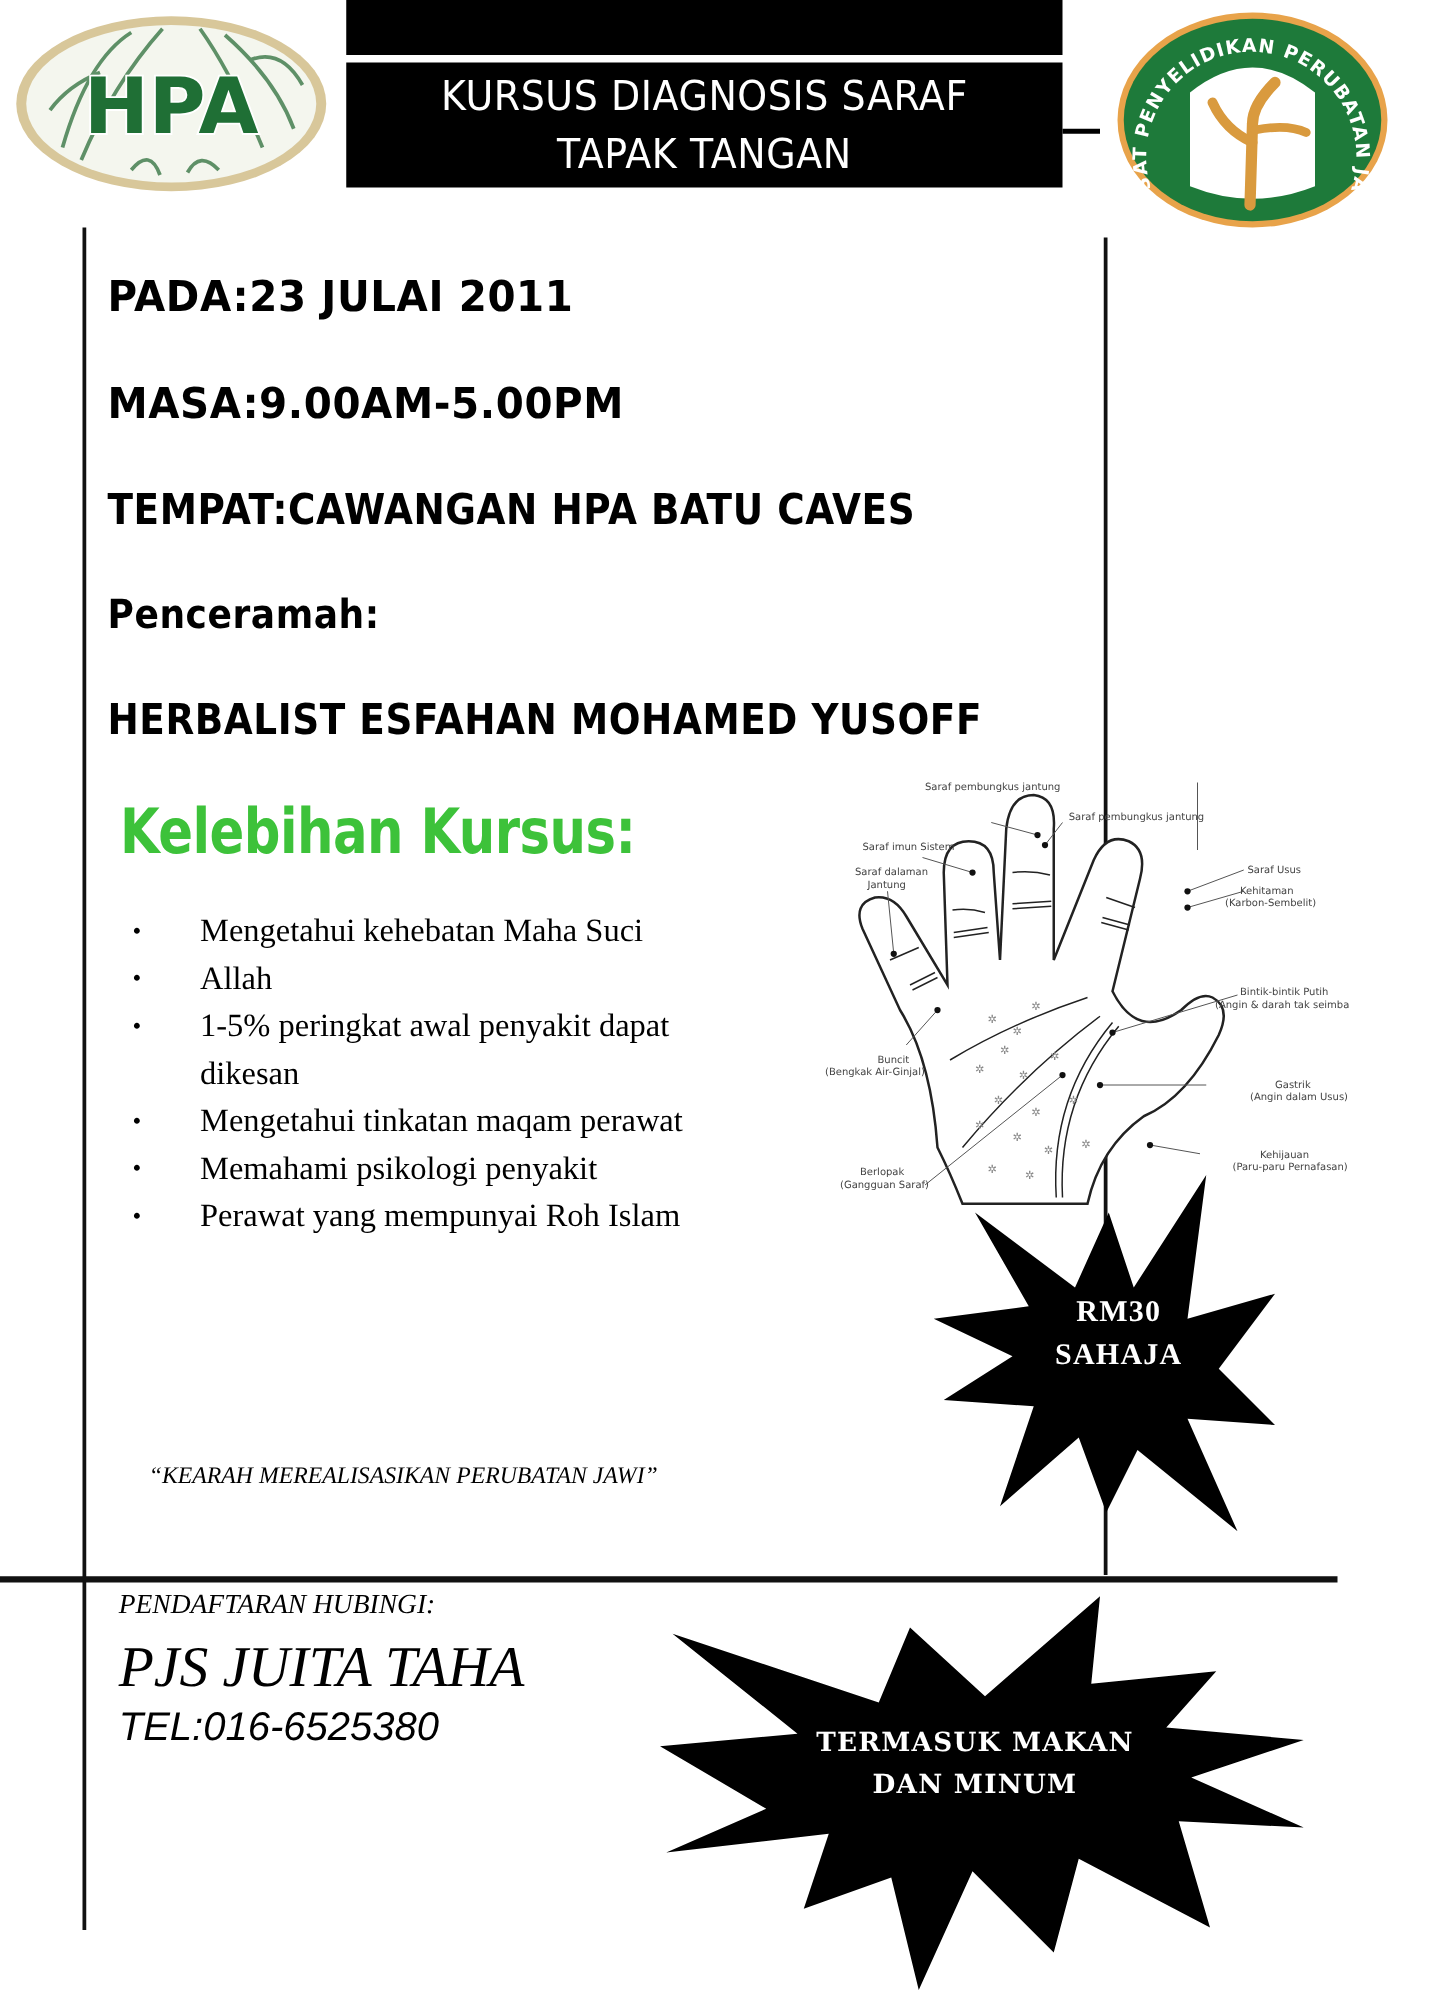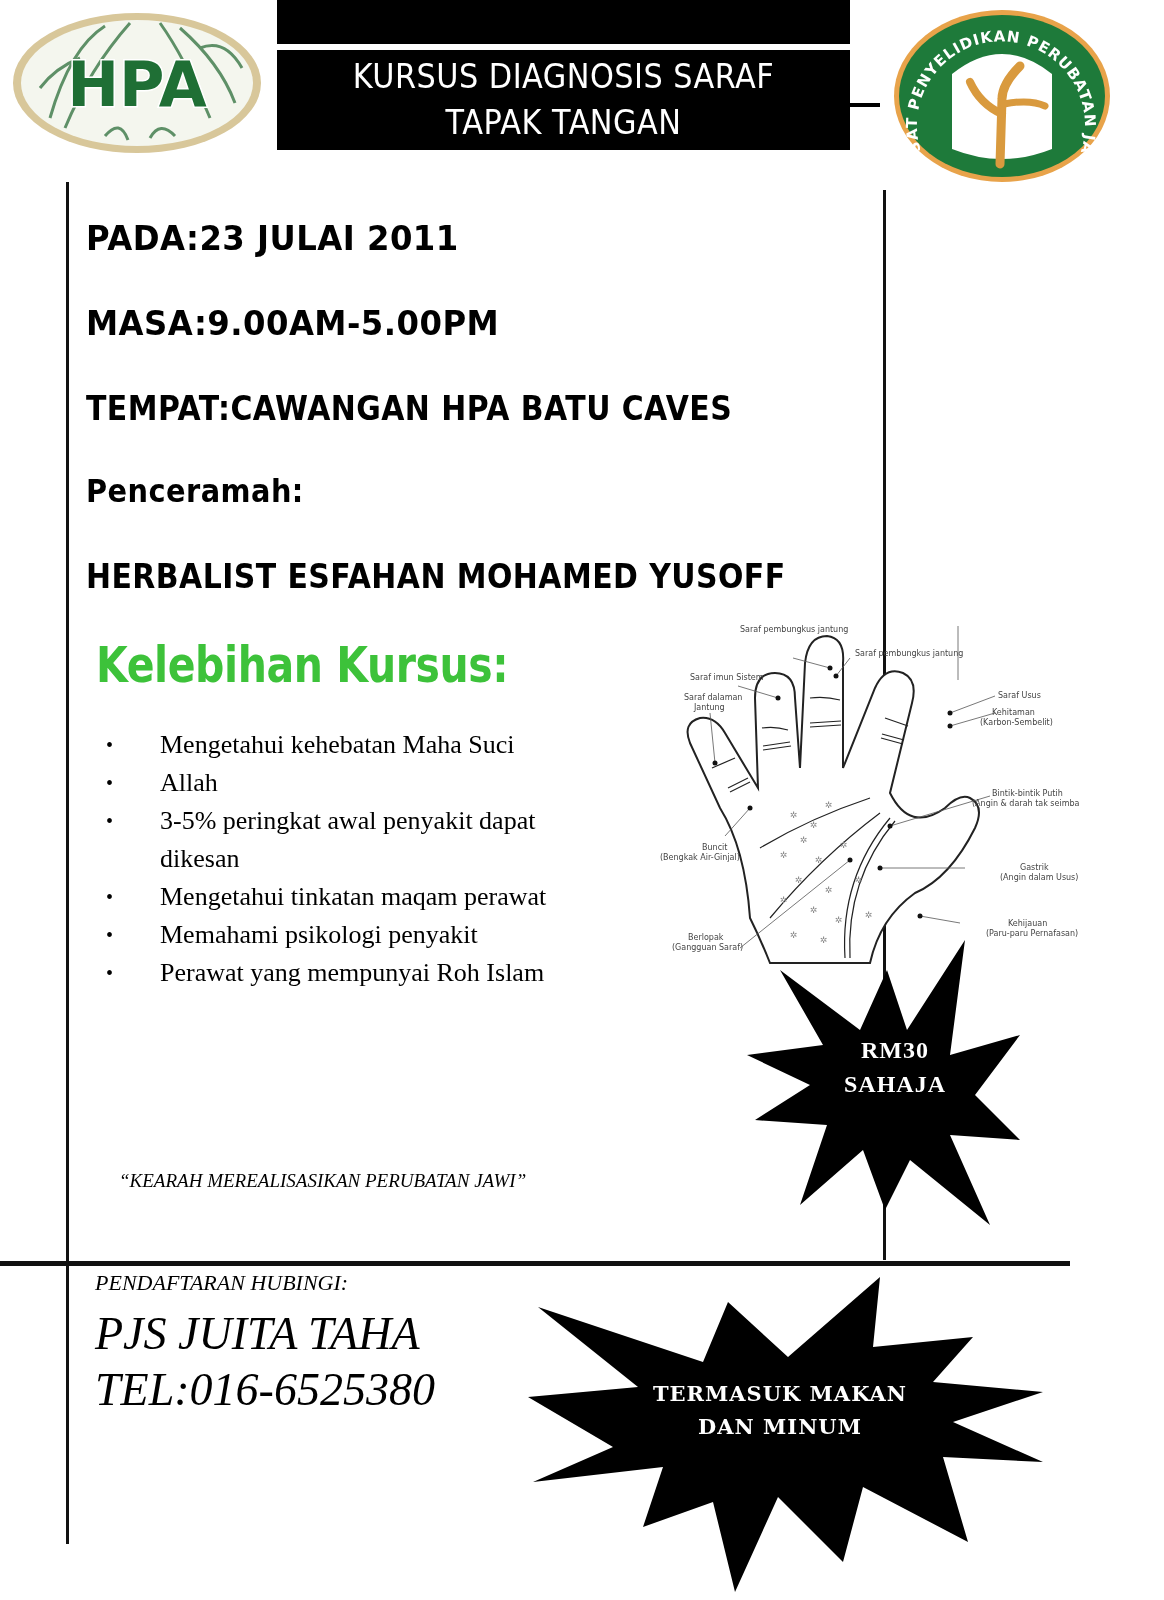--- a/index.html
+++ b/index.html
@@ -44,21 +44,21 @@
 
   
   .burst1 { left: 745px; top: 935px; width: 280px; height: 290px; }
   .burst1-text { left: 800px; top: 1033px; width: 190px; text-align: center; color: #fff; font-family: Liberation Serif, serif; font-weight: bold; font-size: 24px; line-height: 34px; letter-spacing: 1px; }
   .burst2 { left: 523px; top: 1272px; width: 525px; height: 325px; }
   .burst2-text { left: 610px; top: 1377px; width: 340px; text-align: center; color: #fff; font-family: "DejaVu Serif", serif; font-weight: bold; font-size: 21px; line-height: 33px; letter-spacing: 1px; }
 
   
   .contact-label { left: 95px; top: 1270px; font-family: "Liberation Serif", serif; font-style: italic; font-size: 22px; }
   .contact-name { left: 95px; top: 1307px; font-family: "Liberation Serif", serif; font-style: italic; font-size: 46px; }
-  .contact-tel { left: 95px; top: 1363px; font-family: Liberation Serif, serif; font-style: italic; font-size: 46px; }
+  .contact-tel { left: 95px; top: 1363px; font-family: Liberation Sans, sans-serif; font-style: italic; font-size: 32px; }
 </style>
 </head>
 <body>
 
 <svg class="abs hpa-logo" viewBox="0 0 255 150">
   <ellipse cx="127" cy="75" rx="124" ry="70" fill="#d8c79a"></ellipse>
   <ellipse cx="127" cy="75" rx="116" ry="63" fill="#f4f6ee"></ellipse>
   <g stroke="#2d6e3a" stroke-width="3" fill="none" opacity="0.75">
     <path d="M40 110 Q60 40 95 18"></path>
     <path d="M55 120 Q80 60 120 15"></path>
@@ -103,21 +103,21 @@
 <div class="abs info info-tempat">TEMPAT:CAWANGAN HPA BATU CAVES</div>
 <div class="abs info info-pencer">Penceramah:</div>
 <div class="abs info info-herbal">HERBALIST ESFAHAN MOHAMED YUSOFF</div>
 
 <div class="abs benefit-heading">Kelebihan Kursus:</div>
 
 <ul class="abs benefit-list">
   <li><span>Mengetahui kehebatan Maha Suci</span></li>
   <li><span>Allah</span></li>
   <li>
-    <span>3-5% peringkat awal penyakit dapat</span><br>
+    <span>1-5% peringkat awal penyakit dapat</span><br>
     <span>dikesan</span>
   </li>
   <li><span>Mengetahui tinkatan maqam perawat</span></li>
   <li><span>Memahami psikologi penyakit</span></li>
   <li><span>Perawat yang mempunyai Roh Islam</span></li>
 </ul>
 
 <div class="abs slogan">“KEARAH MEREALISASIKAN  PERUBATAN JAWI”</div>
 
 <svg class="abs hand" viewBox="0 0 430 352" font-family="DejaVu Sans, sans-serif" font-size="8" fill="#444">

